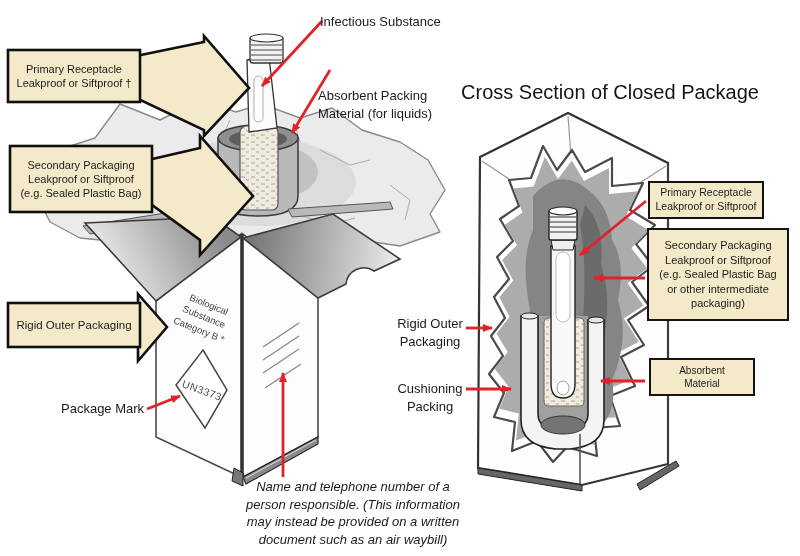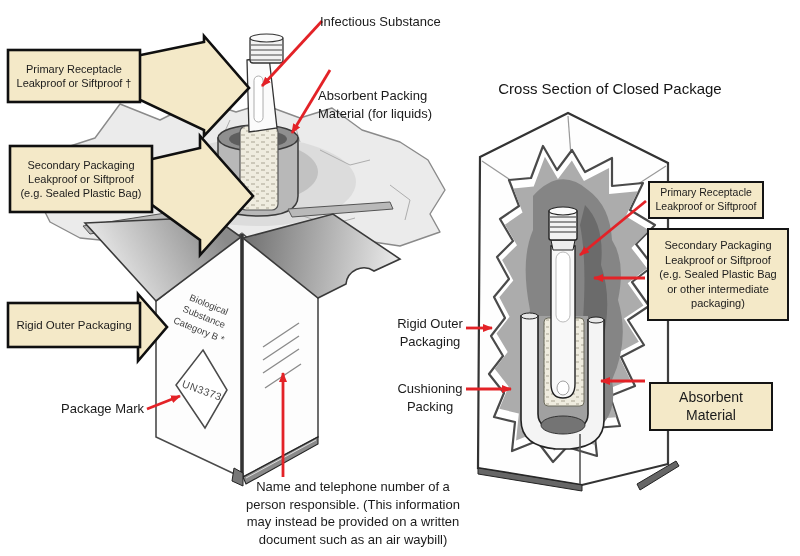--- a/index.html
+++ b/index.html
@@ -6,21 +6,21 @@
   .stage{position:relative;width:800px;height:556px;background:#fff;overflow:hidden;
          font-family:"Liberation Sans", sans-serif;color:#1b1b1b;}
   .stage svg{position:absolute;left:0;top:0;}
   .lbl{position:absolute;white-space:pre-line;line-height:1.25;}
   .center{text-align:center;}
   .flexc{display:flex;align-items:center;justify-content:center;}
   .callout-text{font-size:11px;line-height:1.3;text-align:center;}
   .plain{font-size:13px;}
   .rbox{position:absolute;background:#F4E9C8;border:2.5px solid #141414;
         text-align:center;white-space:pre-line;line-height:1.32;}
-  .title{font-size:15px;font-weight:500;color:#141414;}
+  .title{font-size:20px;font-weight:500;color:#141414;}
   .rot{transform-origin:center center;}
 </style>
 </head>
 <body>
 
 <div class="stage">
 
 <svg width="800" height="556" viewBox="0 0 800 556">
   <defs>
     <linearGradient id="gradL" gradientUnits="userSpaceOnUse" x1="220" y1="230" x2="110" y2="290">
@@ -187,37 +187,37 @@
 Material (for liquids)</div>
 
 <div class="lbl plain" style="left:61px;top:401px;white-space:nowrap;">Package Mark</div>
 
 <div class="lbl center rot" style="left:154px;top:297px;width:100px;font-size:9.5px;color:#3f3f3f;line-height:1.4;transform:rotate(22deg);">Biological
 Substance
 Category B *</div>
 
 <div class="lbl center rot" style="left:167px;top:384px;width:70px;font-size:10.5px;color:#4a4a4a;letter-spacing:0.5px;transform:rotate(20deg);">UN3373</div>
 
-<div class="lbl center plain" style="left:243px;top:478px;width:220px;line-height:1.35;">Name and telephone number of a
+<div class="lbl center plain" style="left:243px;top:478px;width:220px;line-height:1.35;font-style:italic;">Name and telephone number of a
 person responsible. (This information
 may instead be provided on a written
 document such as an air waybill)</div>
 
 <div class="lbl center title" style="left:460px;top:80px;width:300px;">Cross Section of Closed Package</div>
 
 <div class="rbox" style="left:648px;top:181px;width:108px;padding:3px 2px;font-size:10.5px;">Primary Receptacle
 Leakproof or Siftproof</div>
 
 <div class="rbox" style="left:647px;top:228px;width:134px;padding:8px 2px;font-size:11px;">Secondary Packaging
 Leakproof or Siftproof
 (e.g. Sealed Plastic Bag
 or other intermediate
 packaging)</div>
 
-<div class="rbox" style="left:649px;top:358px;width:86px;padding:4px 17px;font-size:14px;margin-top:24px;">Absorbent
+<div class="rbox" style="left:649px;top:358px;width:86px;padding:4px 8px;font-size:10px;">Absorbent
 Material</div>
 
 <div class="lbl center plain" style="left:390px;top:315px;width:80px;line-height:1.35;">Rigid Outer
 Packaging</div>
 
 <div class="lbl center plain" style="left:390px;top:380px;width:80px;line-height:1.35;">Cushioning
 Packing</div>
 
 </div>
 

